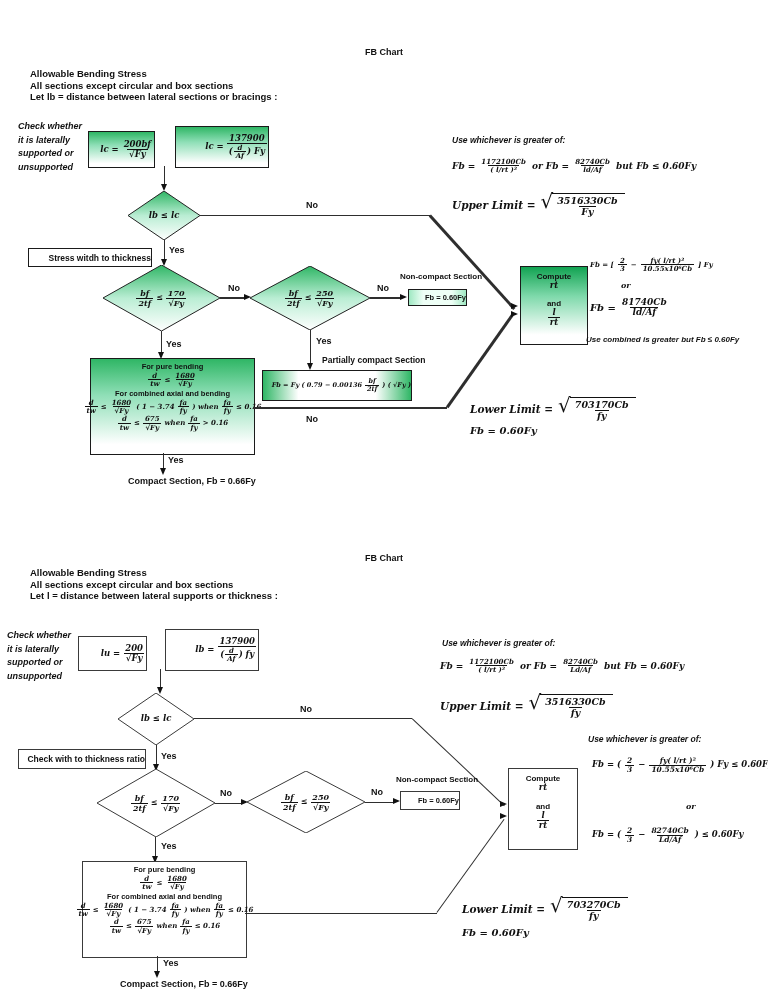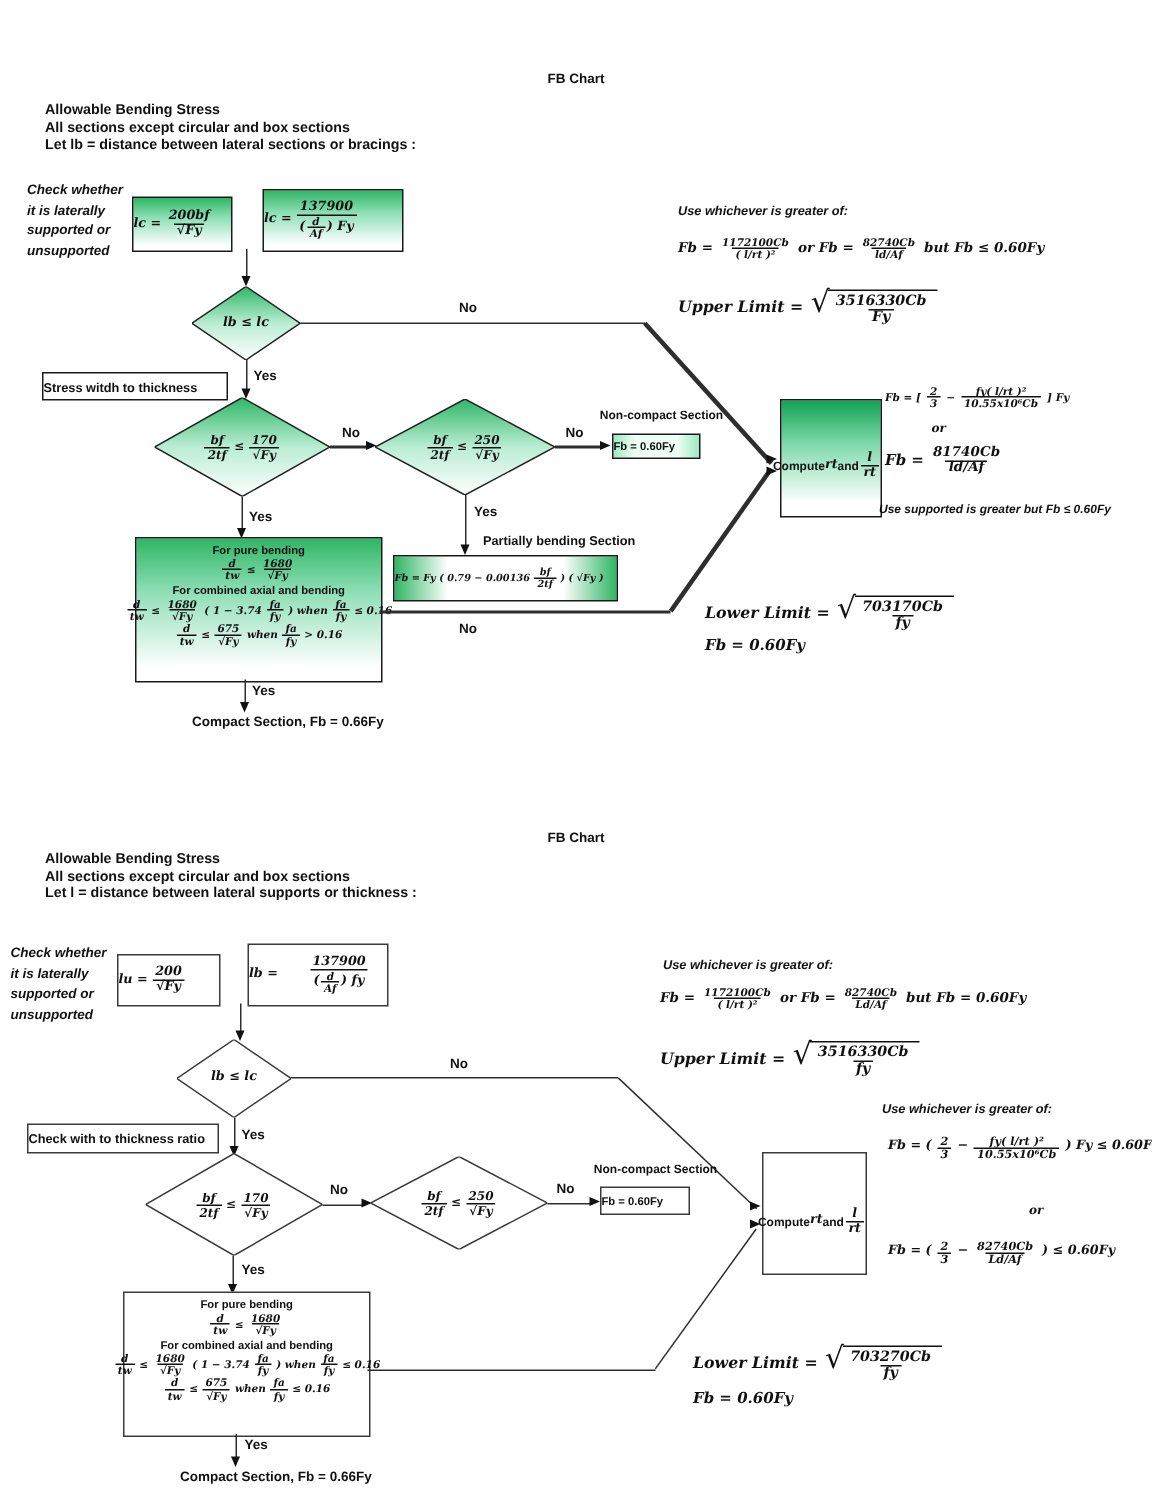--- a/index.html
+++ b/index.html
@@ -14,34 +14,34 @@
   .it{font-weight:bold;font-style:italic;font-size:8.5px}
   .m{font-family:"DejaVu Serif",serif;font-style:italic;font-weight:bold;color:#111;line-height:1.15}
   .frow{display:inline-flex;align-items:center;gap:3px;white-space:nowrap}
   .frac{display:inline-flex;flex-direction:column;align-items:center;vertical-align:middle;line-height:1.05;margin:0 1px}
   .frac .fd{border-top:1px solid #111;padding:0 2px}
   .frac .fn{padding:0 2px}
   .fdrow{display:flex;align-items:center}
   .rad{display:inline-flex;align-items:flex-start;vertical-align:middle;margin-left:2px}
   .rsym{font-size:1.9em;font-weight:400;line-height:.85;margin-right:-1px}
   .rbody{border-top:1.6px solid #111;padding:2px 4px 0 2px}
-  .cbox{display:flex;align-items:center;justify-content:flex-start;text-align:center}
+  .cbox{display:flex;align-items:center;justify-content:flex-end;text-align:center}
   .gbox{border:1.2px solid #1a1a1a;background:linear-gradient(180deg,#2fb665 0%,#8fdfb7 38%,#ffffff 90%)}
   .cgbox{border:1.2px solid #1a1a1a;background:linear-gradient(180deg,#12a352 0%,#7fd9ab 38%,#ffffff 88%)}
   .ncbox{border:1.2px solid #1a1a1a;background:linear-gradient(90deg,#9fe8c2 0%,#eefff6 25%,#eefff6 75%,#9fe8c2 100%)}
   .pcbox{border:1.2px solid #1a1a1a;background:linear-gradient(90deg,#2fb665 0%,#ffffff 24%,#ffffff 76%,#2fb665 100%)}
   .wbox{border:1px solid #3a3a3a;background:#fff}
   .ln{position:absolute;background:#2e2e2e}
   .diag{transform-origin:0 50%}
   .arr-r{position:absolute;width:0;height:0;border:3.5px solid transparent;border-right:0;border-left:7px solid #111}
   .arr-d{position:absolute;width:0;height:0;border:3.5px solid transparent;border-bottom:0;border-top:7px solid #111}
   .dia{position:absolute}
   .dia svg{position:absolute;left:0;top:0;width:100%;height:100%}
   .dct{position:absolute;left:0;top:0;right:0;bottom:0;display:flex;align-items:center;justify-content:center;text-align:center}
-  .cmpcol{display:flex;align-items:center;justify-content:flex-end;padding-top:5px;width:100%;height:100%}
+  .cmpcol{display:flex;flex-direction:column;align-items:center;justify-content:flex-start;padding-top:5px;width:100%;height:100%}
 </style>
 </head>
 <body>
 
 
 
 <svg width="0" height="0">
   <defs>
     <linearGradient id="gg" x1="0" y1="0" x2="0" y2="1">
       <stop offset="0" stop-color="#2fb665"></stop>
@@ -161,21 +161,21 @@
   <div class="ln" style="left:370px;top:279.4px;width:32px;height:1.3px"></div>
   <div class="arr-r" style="left:400px;top:276px"></div>
 
   <div class="abs sl" style="left:394px;top:254px;width:94px;text-align:center;font-size:8px">Non-compact Section</div>
   <div class="abs ncbox cbox" style="left:408px;top:271px;width:57px;height:15px;font-size:7.5px;font-weight:bold">Fb = 0.60Fy</div>
 
   <div class="abs lbl" style="left:316px;top:318px">Yes</div>
   <div class="ln" style="left:309.5px;top:312px;width:1.3px;height:36px"></div>
   <div class="arr-d" style="left:306.5px;top:345px"></div>
 
-  <div class="abs sl" style="left:322px;top:337px">Partially bending Section</div>
+  <div class="abs sl" style="left:322px;top:337px">Partially compact Section</div>
   <div class="abs pcbox cbox" style="left:262px;top:352px;width:148px;height:29px">
     <span class="m frow" style="font-size:6.5px;gap:2px">
       <span>Fb = Fy ( 0.79 − 0.00136</span>
       <span class="frac">
           <span class="fn">bf</span>
           <span class="fd">2tf</span>
         </span>
       <span>) ( √Fy )</span>
     </span>
   </div>
@@ -303,21 +303,21 @@
     <span>] Fy</span>
   </div>
   <div class="abs m" style="left:621px;top:263px;font-size:8px">or</div>
   <div class="abs m frow" style="left:590px;top:280px;font-size:10px">
     <span>Fb =</span>
     <span class="frac" style="font-size:9px">
         <span class="fn">81740Cb</span>
         <span class="fd">ld/Af</span>
       </span>
   </div>
-  <div class="abs it" style="left:586px;top:317px;font-size:8px">Use supported is greater but Fb ≤ 0.60Fy</div>
+  <div class="abs it" style="left:586px;top:317px;font-size:8px">Use combined is greater but Fb ≤ 0.60Fy</div>
 
   <div class="abs m frow" style="left:470px;top:379px;font-size:10.5px">
     <span>Lower Limit =</span>
     <span class="rad">
       <span class="rsym">√</span>
       <span class="rbody"><span class="frac" style="font-size:9.5px">
             <span class="fn">703170Cb</span>
             <span class="fd">fy</span>
           </span></span>
     </span>
@@ -342,21 +342,21 @@
   <div class="abs wbox cbox" style="left:78px;top:618px;width:67px;height:33px">
     <span class="m frow" style="font-size:8.5px;gap:2px">
       <span>lu =</span>
       <span class="frac">
           <span class="fn">200</span>
           <span class="fd">√Fy</span>
         </span>
     </span>
   </div>
   <div class="abs wbox cbox" style="left:165px;top:611px;width:92px;height:40px">
-    <span class="m frow" style="font-size:8.5px;gap:20px">
+    <span class="m frow" style="font-size:8.5px;gap:2px">
       <span>lb =</span>
       <span class="frac">
         <span class="fn">137900</span>
         <span class="fd fdrow">
           <span>(</span>
           <span class="frac" style="font-size:7px">
               <span class="fn">d</span>
               <span class="fd">Af</span>
             </span>
           <span>) fy</span>

